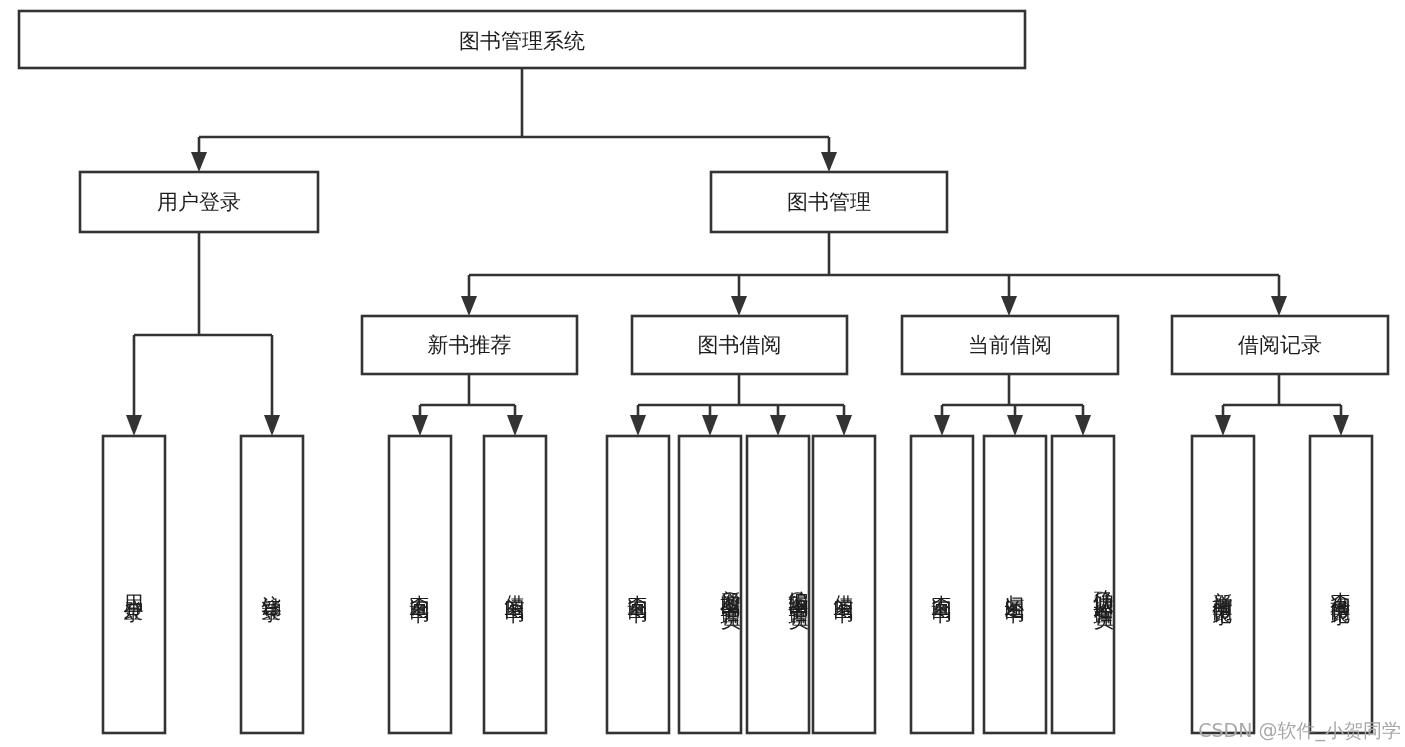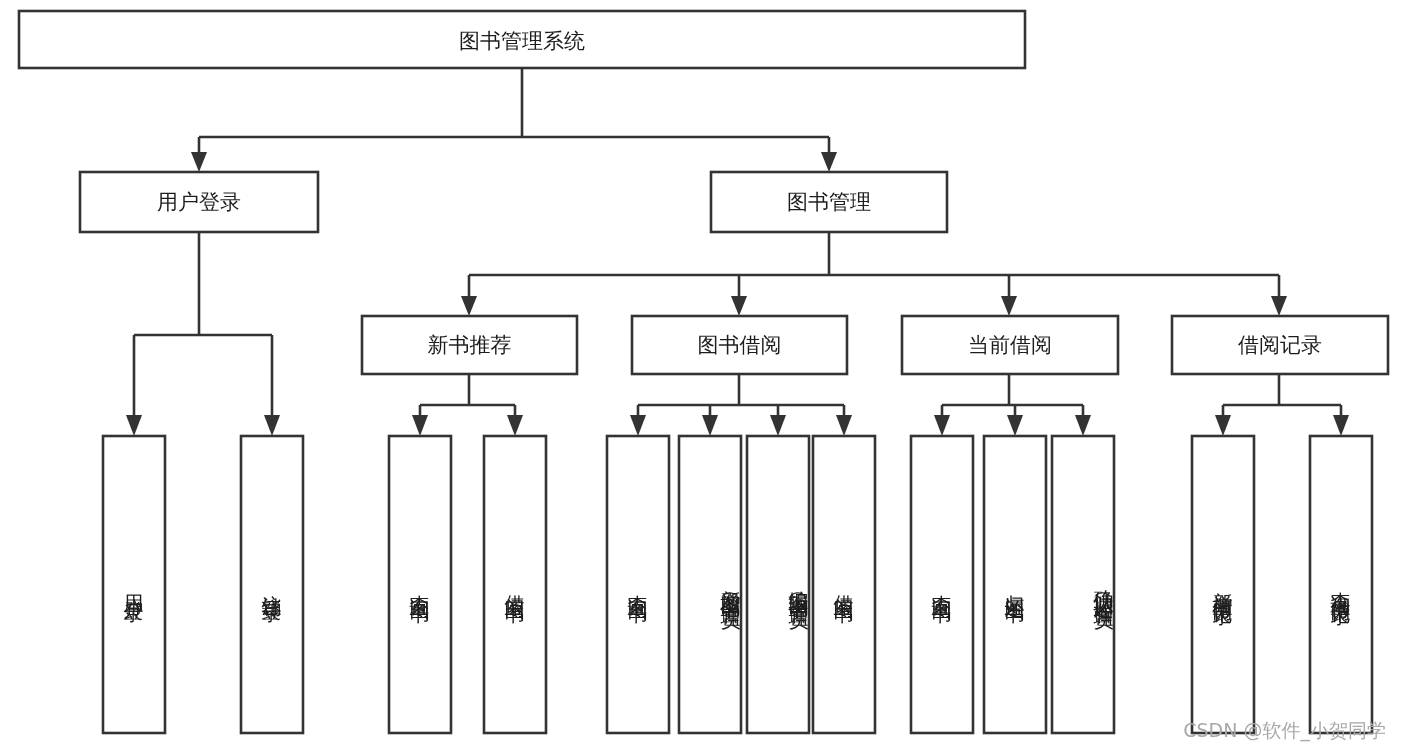--- a/index.html
+++ b/index.html
@@ -62,21 +62,21 @@
     align-items: flex-start;
     justify-content: center;
     white-space: nowrap;
     pointer-events: none;
   }
   .leaf-label.centered {
     align-items: center;
   }
   .watermark {
     position: absolute;
-    right: 19px;
+    right: 4px;
     bottom: 3px;
     font-family: "DejaVu Sans", "Liberation Sans", sans-serif;
     font-size: 19px;
     color: #a8a8a8;
     white-space: nowrap;
     letter-spacing: 0px;
   }
 </style>
 </head>
 <body>

